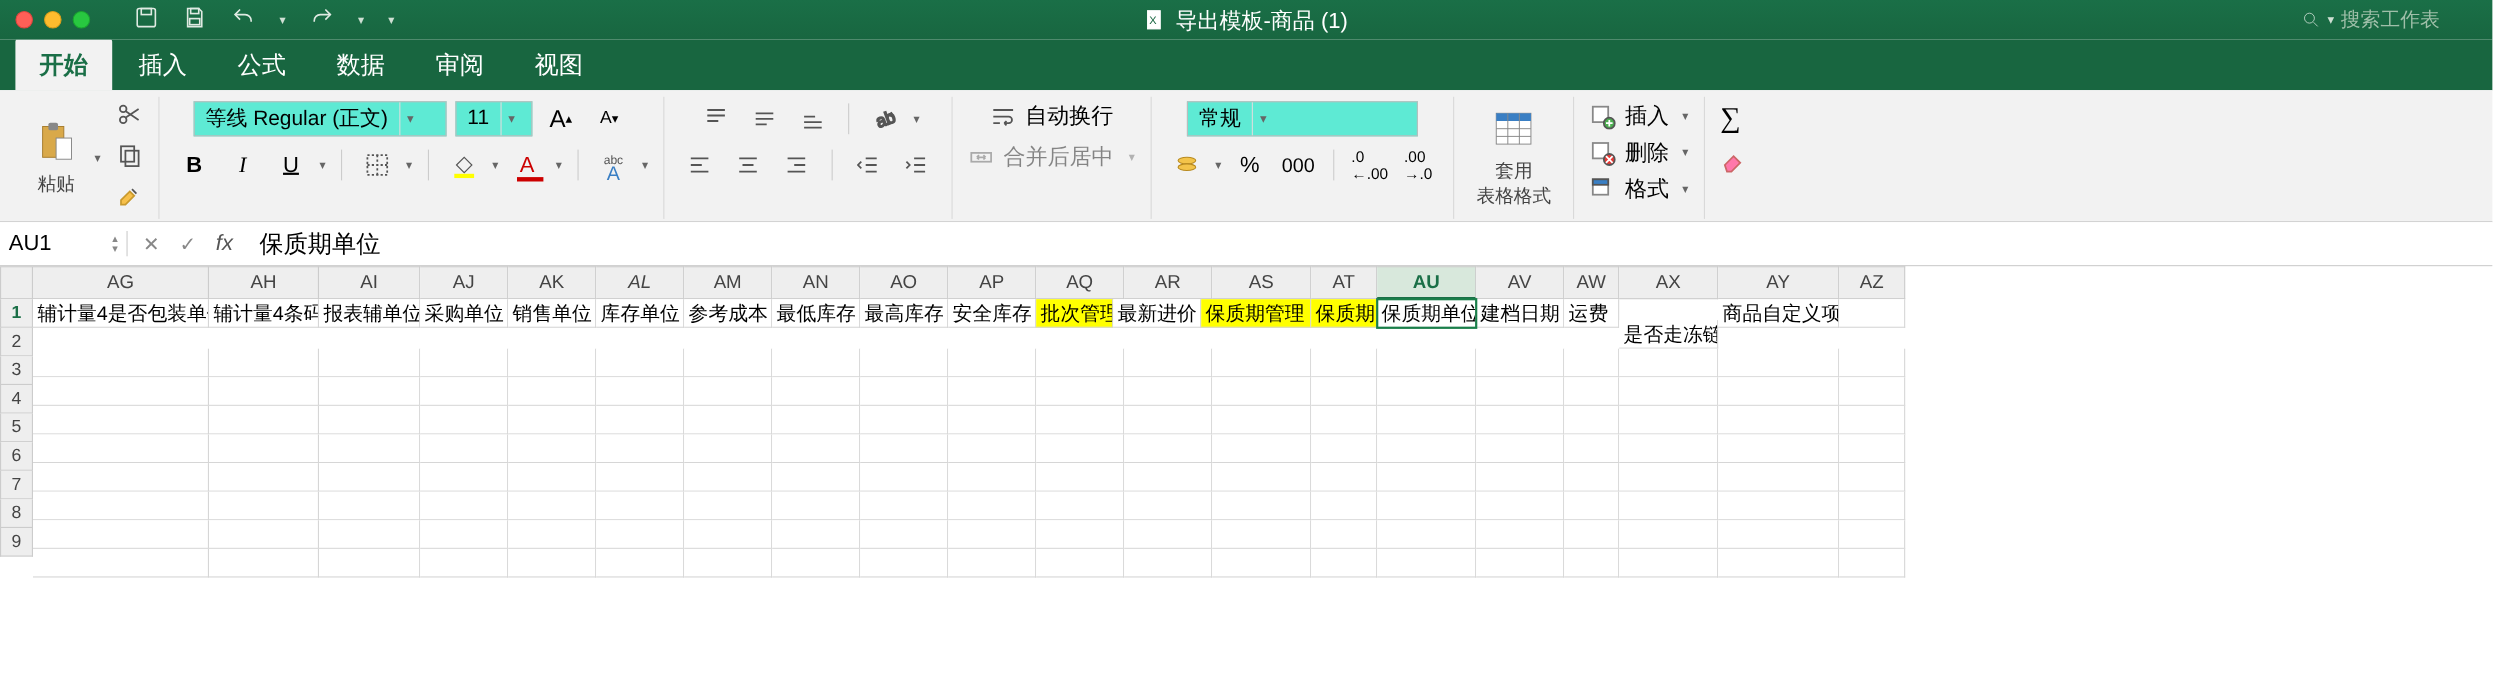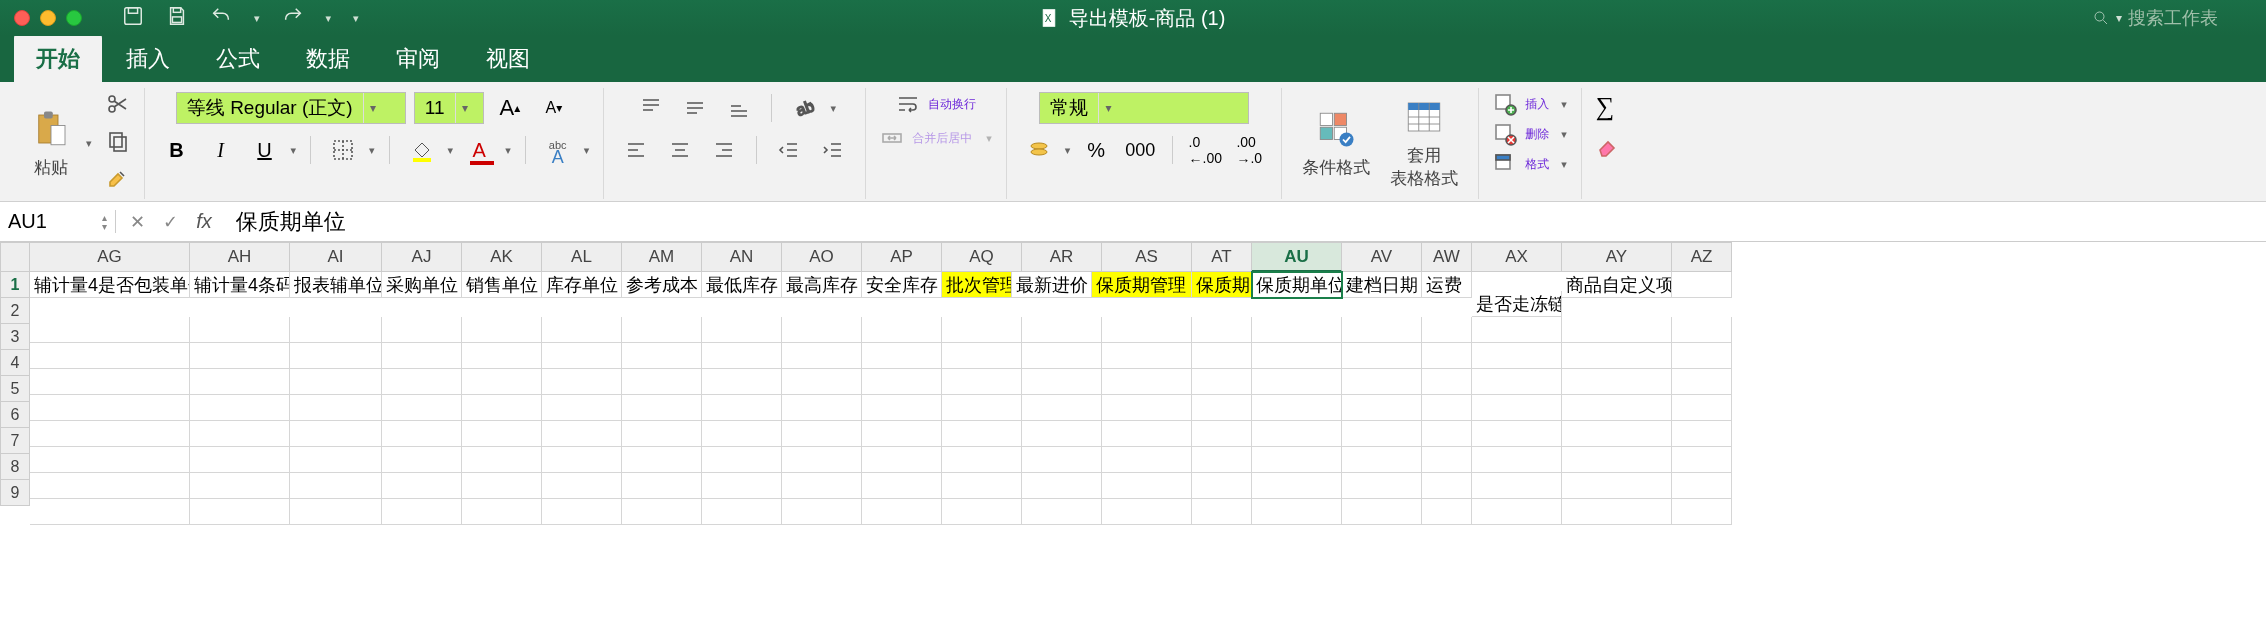--- a/index.html
+++ b/index.html
@@ -28,28 +28,28 @@
 
   
   .ribbon { background:#f2f2f2; border-bottom:1px solid #d0d0d0; display:flex; align-items:stretch; padding:6px 10px 2px; height:120px; }
   .group { display:flex; flex-direction:column; align-items:center; padding:4px 14px; border-right:1px solid #d9d9d9; }
   .group:last-child { border-right:none; }
   .row { display:flex; align-items:center; gap:8px; }
   .row2 { margin-top:10px; }
   .lbl { font-size:17px; color:#444; margin-top:4px; }
   .bigbtn { display:flex; flex-direction:column; align-items:center; justify-content:center; gap:2px; padding:4px 6px; cursor:pointer; }
   .smbtn { width:36px; height:32px; display:flex; align-items:center; justify-content:center; cursor:pointer; }
-  .combo { display:flex; align-items:center; background:#bef264; border:1px solid #bcbcbc; height:32px; }
+  .combo { display:flex; align-items:center; background:#5eead4; border:1px solid #bcbcbc; height:32px; }
   .combo span { padding:0 10px; font-size:19px; }
   .combo .arr, .dd { width:20px; text-align:center; color:#666; font-size:12px; border-left:1px solid #ddd; height:100%; display:flex; align-items:center; justify-content:center; }
   svg.ic { width:24px; height:24px; stroke:#555; fill:none; stroke-width:1.6; }
   svg.icl { width:42px; height:42px; }
   .sep-pipe { width:1px; height:28px; background:#ccc; margin:0 6px; }
   .disabled { opacity:0.45; }
-  .txtbtn { font-size:12px; color:#6d28d9; }
+  .txtbtn { font-size:20px; color:#000000; }
 
   
   .fbar { height:40px; border-bottom:1px solid #ccc; display:flex; align-items:center; background:#fff; }
   .namebox { width:116px; border-right:1px solid #ccc; display:flex; align-items:center; padding:0 8px; font-size:20px; }
   .namebox .stepper { margin-left:auto; display:flex; flex-direction:column; line-height:9px; color:#888; font-size:10px; }
   .fctrl { display:flex; align-items:center; gap:18px; padding:0 14px; color:#888; }
   .fx { font-style:italic; font-size:20px; color:#555; }
   .finput { flex:1; padding:0 10px; font-size:22px; border:none; outline:none; }
 
   
@@ -314,31 +314,20 @@
       <div class="smbtn">
           <span style="font-size:14px">.00<br>→.0</span>
         </div>
     </div>
   </div>
 
   <div class="group">
     <div class="row">
       <div class="bigbtn">
         <svg class="icl" viewBox="0 0 48 48">
-            <rect x="6" y="6" width="14" height="14" fill="#fff" stroke="#888"></rect>
-            <rect x="22" y="6" width="14" height="14" fill="#e86" stroke="#888"></rect>
-            <rect x="6" y="22" width="14" height="14" fill="#6bb" stroke="#888"></rect>
-            <rect x="22" y="22" width="14" height="14" fill="#fff" stroke="#888"></rect>
-            <circle cx="36" cy="36" r="8" fill="#3a7fc4"></circle>
-            <path d="M32 36l3 3 5-6" stroke="#fff" fill="none" stroke-width="2"></path>
-          </svg>
-        <span class="lbl">条件格式</span>
-      </div>
-      <div class="bigbtn">
-        <svg class="icl" viewBox="0 0 48 48">
             <rect x="6" y="8" width="36" height="32" fill="#fff" stroke="#888"></rect>
             <rect x="6" y="8" width="36" height="8" fill="#3a7fc4"></rect>
             <path d="M6 24h36M6 32h36M18 8v32M30 8v32" stroke="#888"></path>
           </svg>
         <span class="lbl" style="white-space:pre-line;text-align:center">套用
 表格格式</span>
       </div>
     </div>
   </div>
 
@@ -401,21 +390,21 @@
 
 <div>
   <div class="grid-wrap">
     <div class="corner"></div>
     <div class="colhdrs" id="colhdrs">
         <div class="ch" style="width: 160px;">AG</div>
         <div class="ch" style="width: 100px;">AH</div>
         <div class="ch" style="width: 92px;">AI</div>
         <div class="ch" style="width: 80px;">AJ</div>
         <div class="ch" style="width: 80px;">AK</div>
-        <div class="ch" style="width: 80px;">AL</div>
+        <div class="ch" style="width: 80px; font-style: italic;">AL</div>
         <div class="ch" style="width: 80px;">AM</div>
         <div class="ch" style="width: 80px;">AN</div>
         <div class="ch" style="width: 80px;">AO</div>
         <div class="ch" style="width: 80px;">AP</div>
         <div class="ch" style="width: 80px;">AQ</div>
         <div class="ch" style="width: 80px;">AR</div>
         <div class="ch" style="width: 90px;">AS</div>
         <div class="ch" style="width: 60px;">AT</div>
         <div class="ch sel" style="width: 90px;">AU</div>
         <div class="ch" style="width: 80px;">AV</div>

